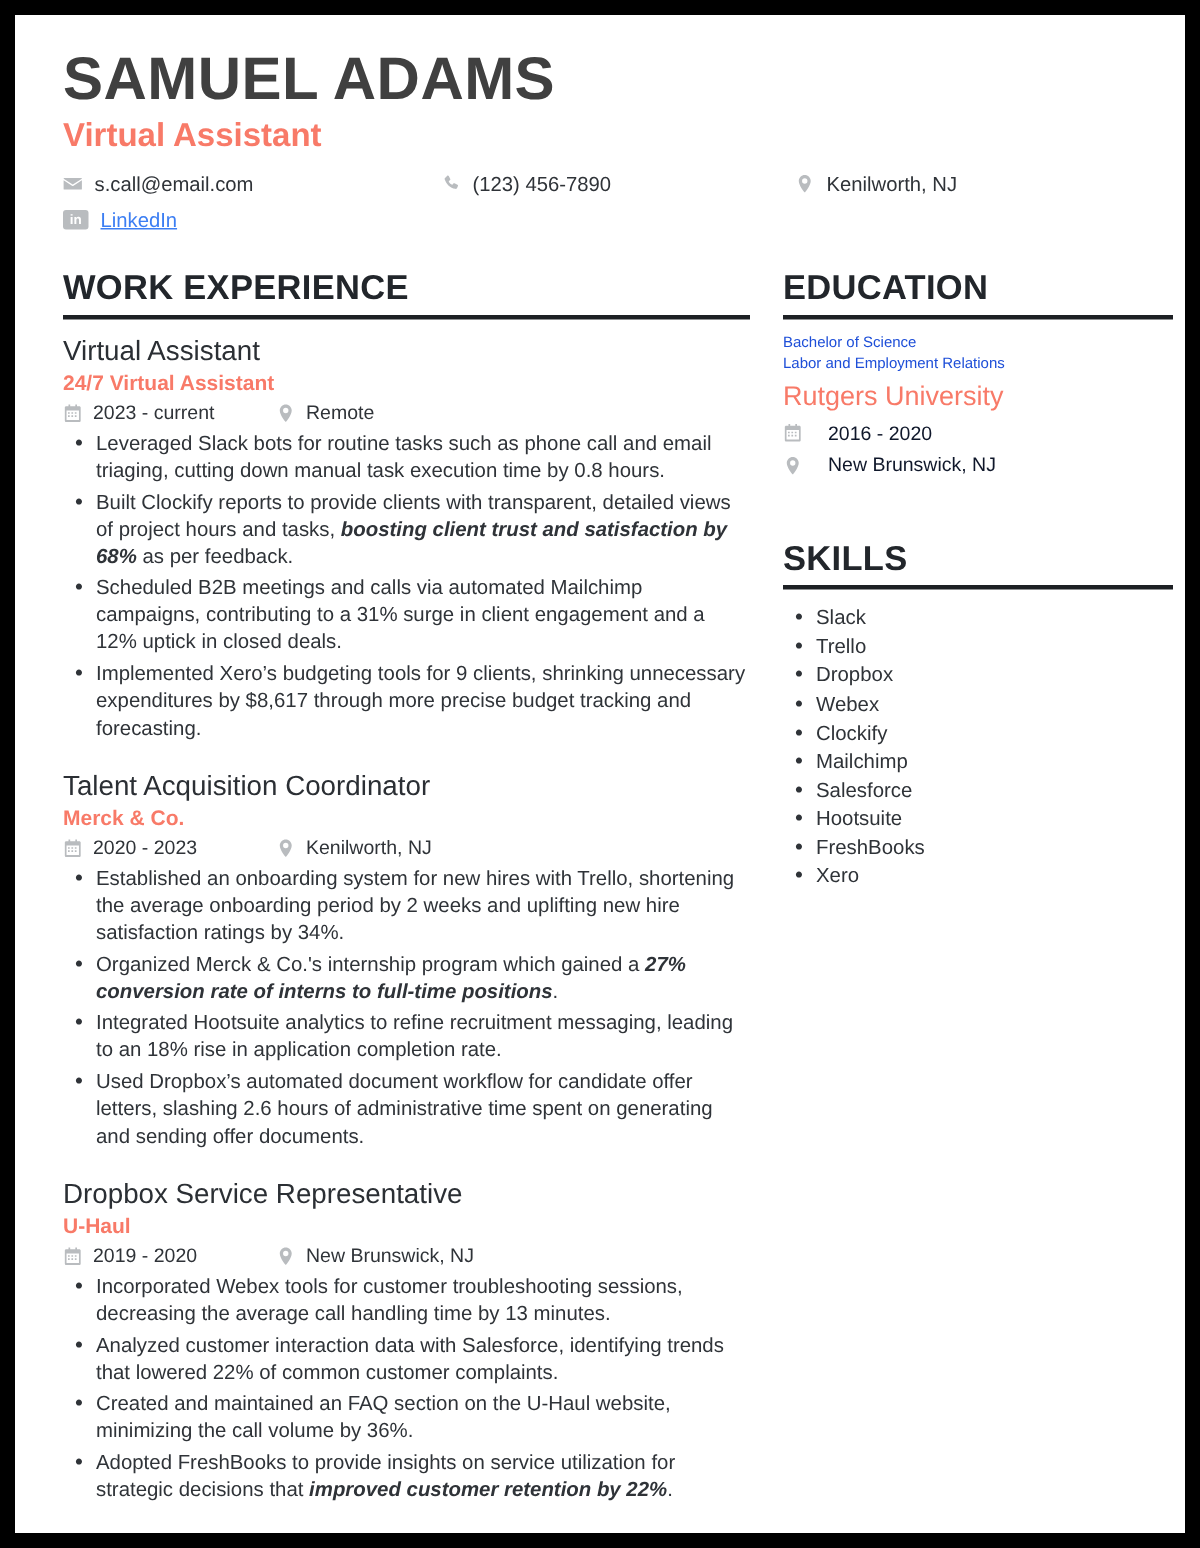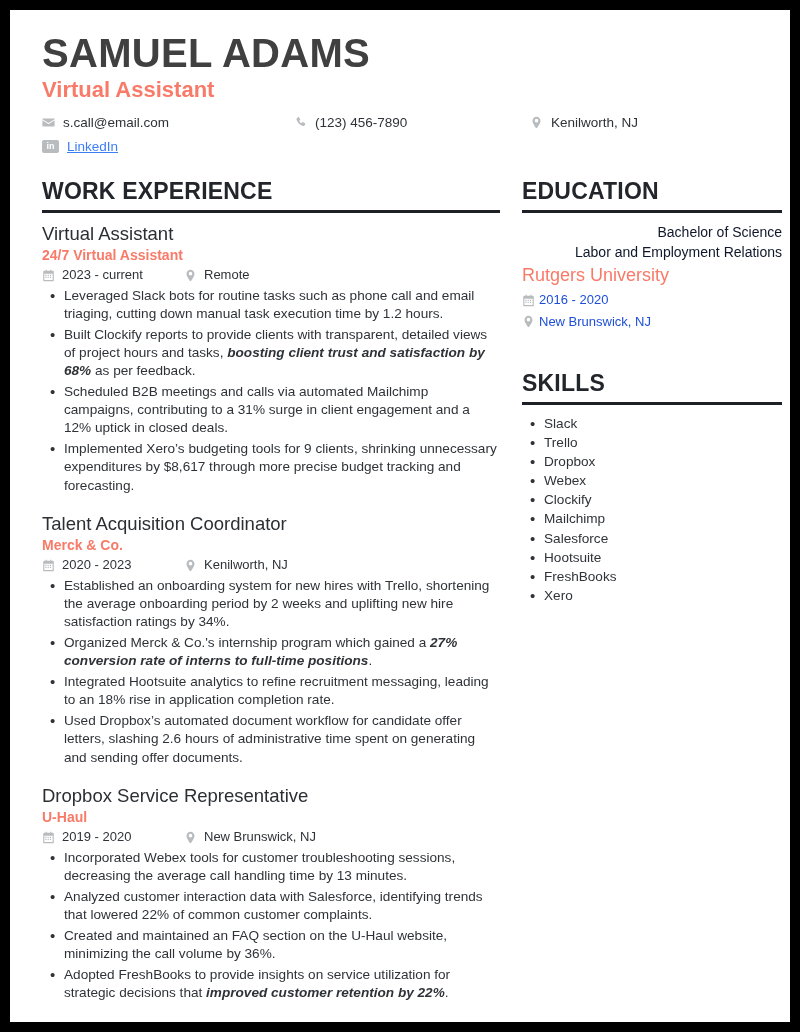--- a/index.html
+++ b/index.html
@@ -148,38 +148,37 @@
     font-size: 15px;
     color: #2f3338;
   }
   ul.bullets li b {
     font-weight: 700;
     font-style: italic;
   }
 
   
   .edu-line {
-    font-size: 14px;
-    color: #0f172a;
+    font-size: 10px;
+    color: #1d4ed8;
     line-height: 1.45;
-    text-align: right;
   }
   .edu-school {
     font-size: 18px;
     font-weight: 400;
     color: #f87a68;
     line-height: 1.4;
     margin-top: 1px;
   }
   .edu-meta {
     display: flex;
     align-items: center;
-    gap: 4px;
+    gap: 17px;
     font-size: 13px;
-    color: #1d4ed8;
+    color: #0f172a;
     line-height: 1.5;
     margin-top: 2px;
   }
   .skills-block { margin-top: 40px; }
   ul.skills {
     list-style: none;
     margin: 2px 0 0 0;
     padding: 0;
   }
   ul.skills li {
@@ -276,21 +275,21 @@
                 <span class="meta-item">
                   <span class="ico">
                     <svg viewBox="0 0 16 16">
                       <path d="M8 .8c-2.7 0-4.9 2.2-4.9 4.9 0 3.6 4.4 9 4.6 9.2.2.2.5.2.6 0 .2-.2 4.6-5.6 4.6-9.2C12.9 3 10.7.8 8 .8zm0 7.1a2.2 2.2 0 1 1 0-4.4 2.2 2.2 0 0 1 0 4.4z"></path>
                     </svg>
                   </span>
                   <span>Remote</span>
                 </span>
               </div>
               <ul class="bullets">
-                <li><span>Leveraged Slack bots for routine tasks such as phone call and email triaging, cutting down manual task execution time by 1.2 hours.</span></li>
+                <li><span>Leveraged Slack bots for routine tasks such as phone call and email triaging, cutting down manual task execution time by 0.8 hours.</span></li>
                 <li><span>Built Clockify reports to provide clients with transparent, detailed views of project hours and tasks, </span><b>boosting client trust and satisfaction by 68%</b><span> as per feedback.</span></li>
                 <li><span>Scheduled B2B meetings and calls via automated Mailchimp campaigns, contributing to a 31% surge in client engagement and a 12% uptick in closed deals.</span></li>
                 <li><span>Implemented Xero’s budgeting tools for 9 clients, shrinking unnecessary expenditures by $8,617 through more precise budget tracking and forecasting.</span></li>
               </ul>
             </div>
             <div class="entry">
               <div class="entry-title">Talent Acquisition Coordinator</div>
               <div class="entry-org">Merck &amp; Co.</div>
               <div class="meta-row">
                 <span class="meta-item meta-date">

